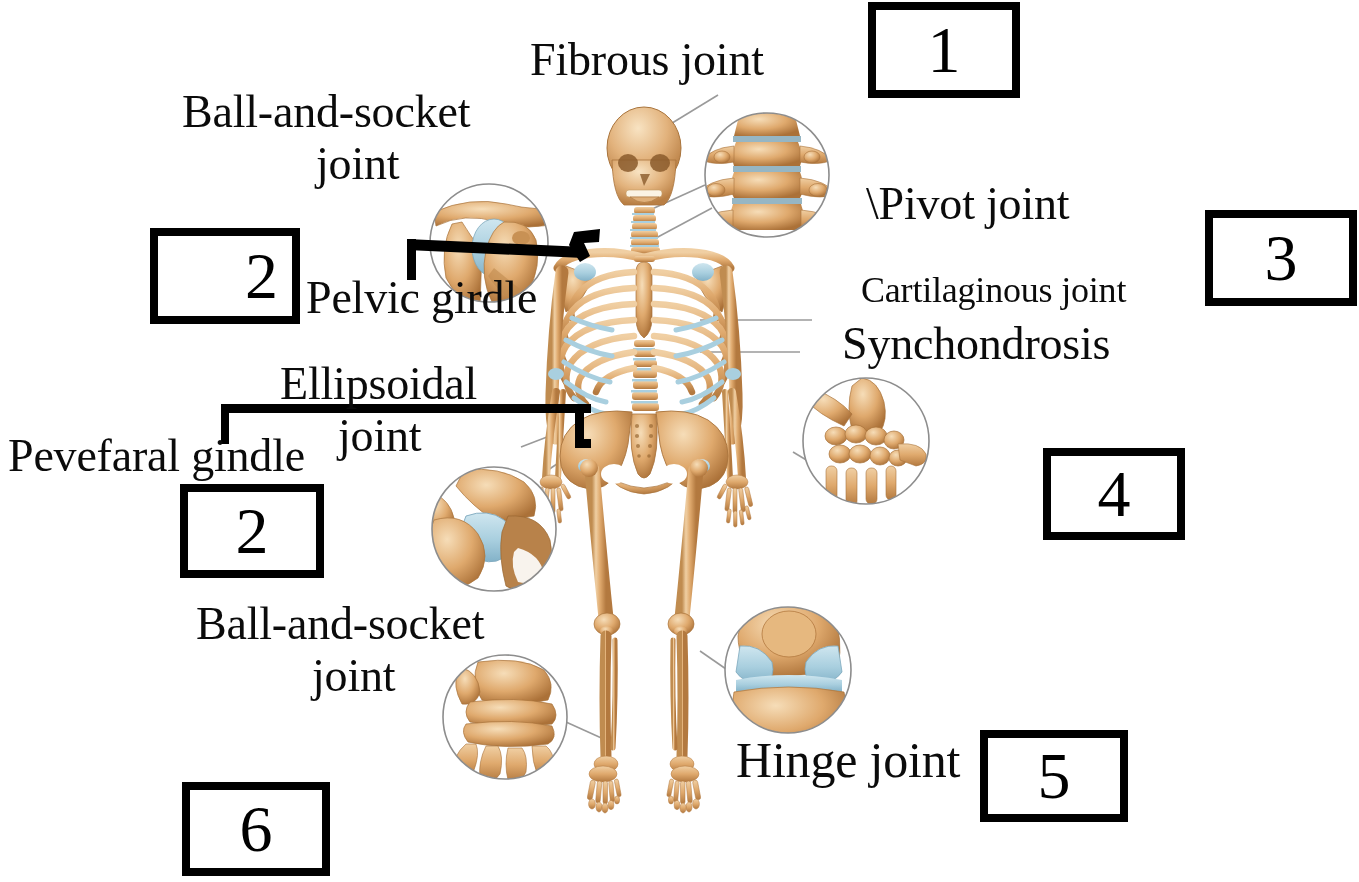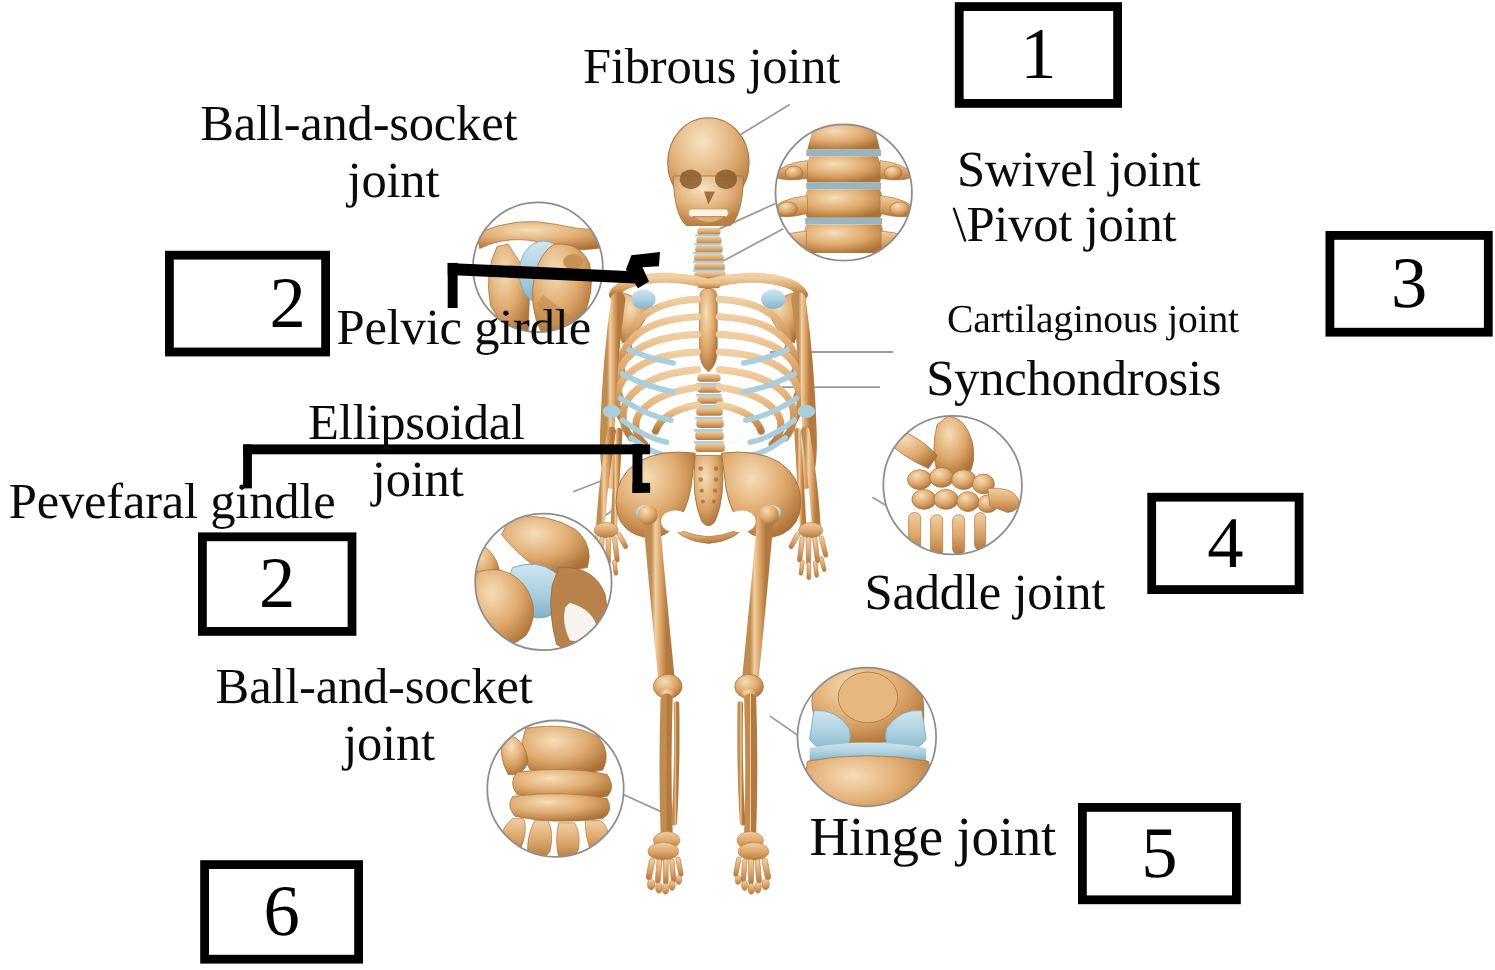--- a/index.html
+++ b/index.html
@@ -422,37 +422,35 @@
       <rect x="575" y="404" width="16" height="9"></rect>
       <rect x="575" y="439" width="16" height="9"></rect>
     </g>
   </svg>
 
   <div class="lbl no-sel" style="left:530px; top:36px; font-size:46px;">Fibrous joint</div>
 
   <div class="lbl no-sel" style="left:182px; top:88px; font-size:46px;">Ball-and-socket</div>
   <div class="lbl no-sel" style="left:316px; top:140px; font-size:46px;">joint</div>
 
-  <div class="lbl no-sel" style="left:870px; top:130px; font-size:46px;">Swivel joint</div>
   <div class="lbl no-sel" style="left:866px; top:180px; font-size:46px;">\Pivot joint</div>
 
   <div class="lbl no-sel" style="left:306px; top:274px; font-size:46px;">Pelvic girdle</div>
 
   <div class="lbl no-sel" style="left:861px; top:272px; font-size:36px;">Cartilaginous joint</div>
   <div class="lbl no-sel" style="left:842px; top:320px; font-size:46px;">Synchondrosis</div>
 
   <div class="lbl no-sel" style="left:280px; top:360px; font-size:46px;">Ellipsoidal</div>
   <div class="lbl no-sel" style="left:338px; top:412px; font-size:46px;">joint</div>
 
   <div class="lbl no-sel" style="left:8px; top:432px; font-size:46px;text-align:center;">Pevefaral gindle</div>
 
   <div class="lbl no-sel" style="left:196px; top:600px; font-size:46px;">Ball-and-socket</div>
   <div class="lbl no-sel" style="left:312px; top:652px; font-size:46px;">joint</div>
 
-  <div class="lbl no-sel" style="left:786px; top:515px; font-size:46px;">Saddle joint</div>
 
   <div class="lbl no-sel" style="left:736px; top:734px; font-size:50px;">Hinge joint</div>
 
 
   <div class="numbox" style="left:868px; top:2px; width:152px; height:96px; font-size:66px;">
     <span>1</span>
   </div>
 
   <div class="numbox rightish" style="left:150px; top:228px; width:150px; height:96px; font-size:66px;">
     <span>2</span>

